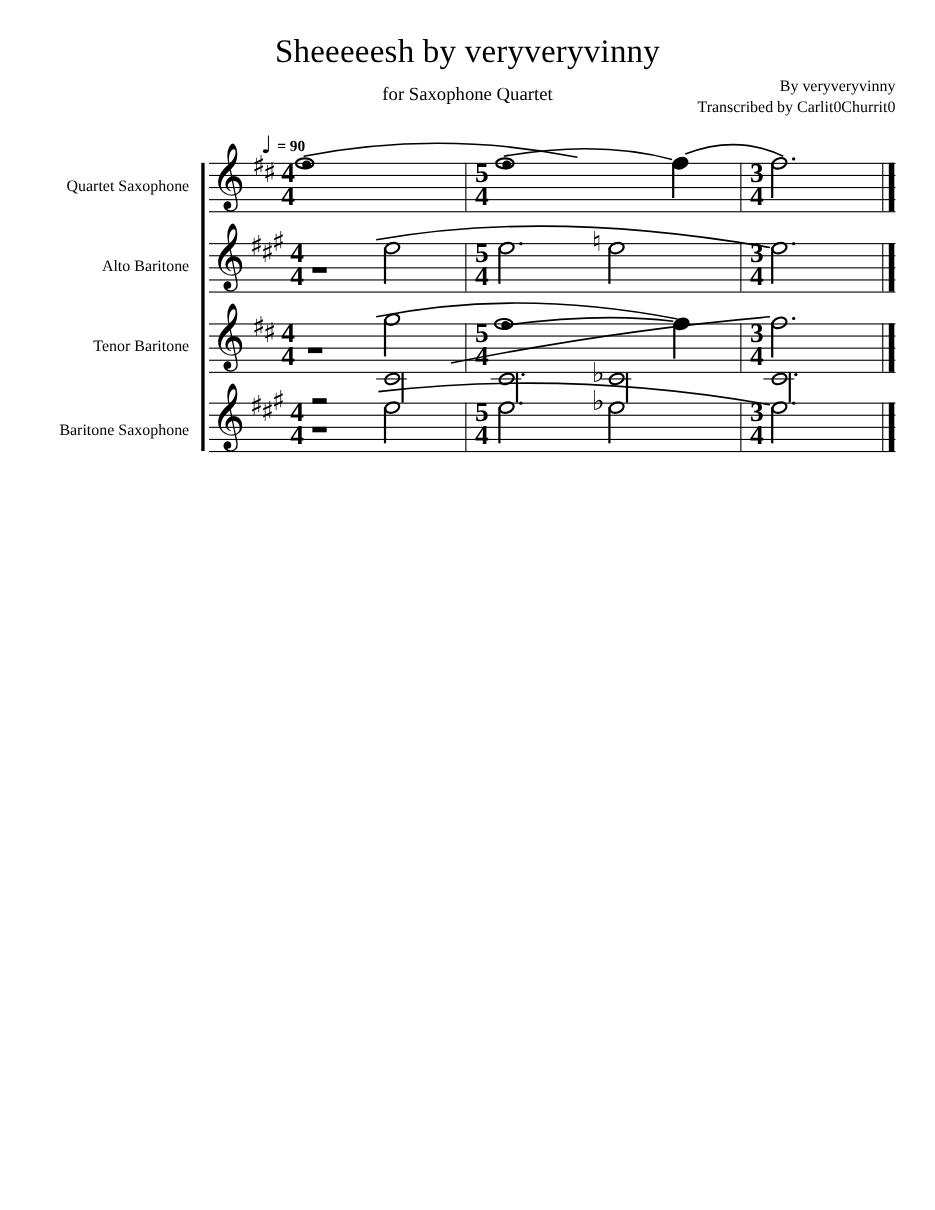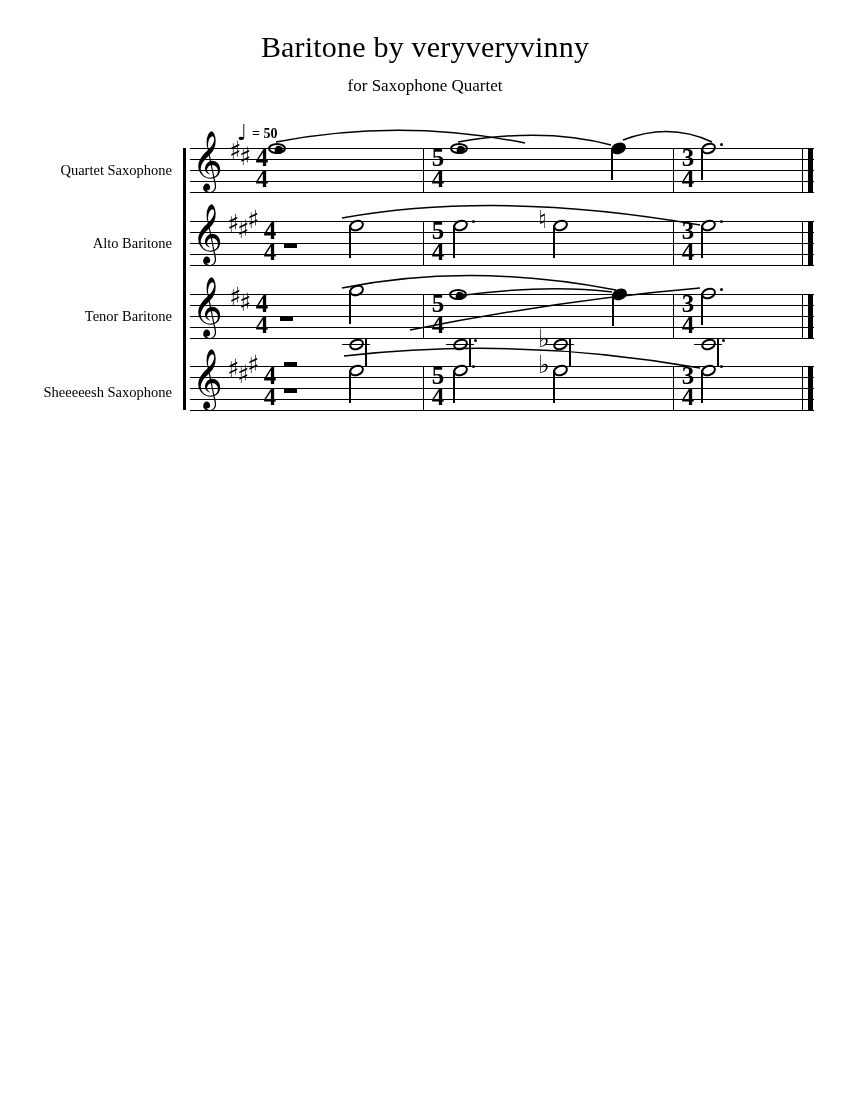--- a/index.html
+++ b/index.html
@@ -139,36 +139,40 @@
     line-height:1;
   }
 
   svg.slurs{position:absolute;left:0;top:0;width:850px;height:460px;overflow:visible;pointer-events:none;}
 </style>
 </head>
 <body>
 
 <div class="page">
 
-  <div class="title">Baritone by veryveryvinny</div>
+  <div class="title">Sheeeeesh by veryveryvinny</div>
   <div class="subtitle">for Saxophone Quartet</div>
+  <div class="credits">
+    <div>By veryveryvinny</div>
+    <div>Transcribed by Carlit0Churrit0</div>
+  </div>
 
   <div class="score">
 
     <div class="inst-wrap" style="top:170px;">
       <div class="inst-name">Quartet Saxophone</div>
     </div>
     <div class="inst-wrap" style="top:243px;">
       <div class="inst-name">Alto Baritone</div>
     </div>
     <div class="inst-wrap" style="top:316px;">
       <div class="inst-name">Tenor Baritone</div>
     </div>
     <div class="inst-wrap" style="top:392px;">
-      <div class="inst-name">Sheeeeesh Saxophone</div>
+      <div class="inst-name">Baritone Saxophone</div>
     </div>
 
     <div class="bracket" style="top:148px;height:262px;"></div>
 
     <div class="staff" style="top:148px;height:44px;">
       <div class="sline" style="top:0px;"></div>
       <div class="sline" style="top:11px;"></div>
       <div class="sline" style="top:22px;"></div>
       <div class="sline" style="top:33px;"></div>
       <div class="sline" style="top:44px;"></div>
@@ -372,21 +376,21 @@
 
       <div class="nh-hollow" style="left:511px;top:-1px;"></div>
       <div class="stem" style="left:511px;top:4px;height:33px;"></div>
       <div class="dot" style="left:530px;top:-1px;"></div>
 
       <div class="bar-thin" style="left:612px;top:0;height:44px;"></div>
       <div class="bar-thick" style="left:618px;top:0;height:44px;"></div>
     </div>
 
     <div class="tempo-note" style="left:237px;top:122px;">♩</div>
-    <div class="tempo-val" style="left:252px;top:127px;">= 50</div>
+    <div class="tempo-val" style="left:252px;top:127px;">= 90</div>
 
     <svg class="slurs" viewBox="0 0 850 460">
 
       <path d="M276,142 Q 400,118 525,143" fill="none" stroke="#000" stroke-width="1.5"></path>
 
       <path d="M458,142 Q 545,127 611,145" fill="none" stroke="#000" stroke-width="1.5"></path>
 
       <path d="M623,140 Q 670,122 712,142" fill="none" stroke="#000" stroke-width="1.5"></path>
 
       <path d="M342,218 Q 500,190 700,225" fill="none" stroke="#000" stroke-width="1.5"></path>

